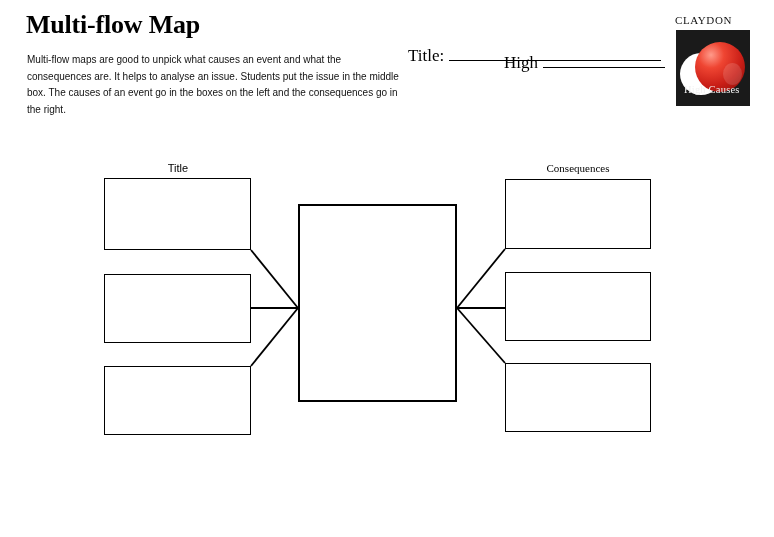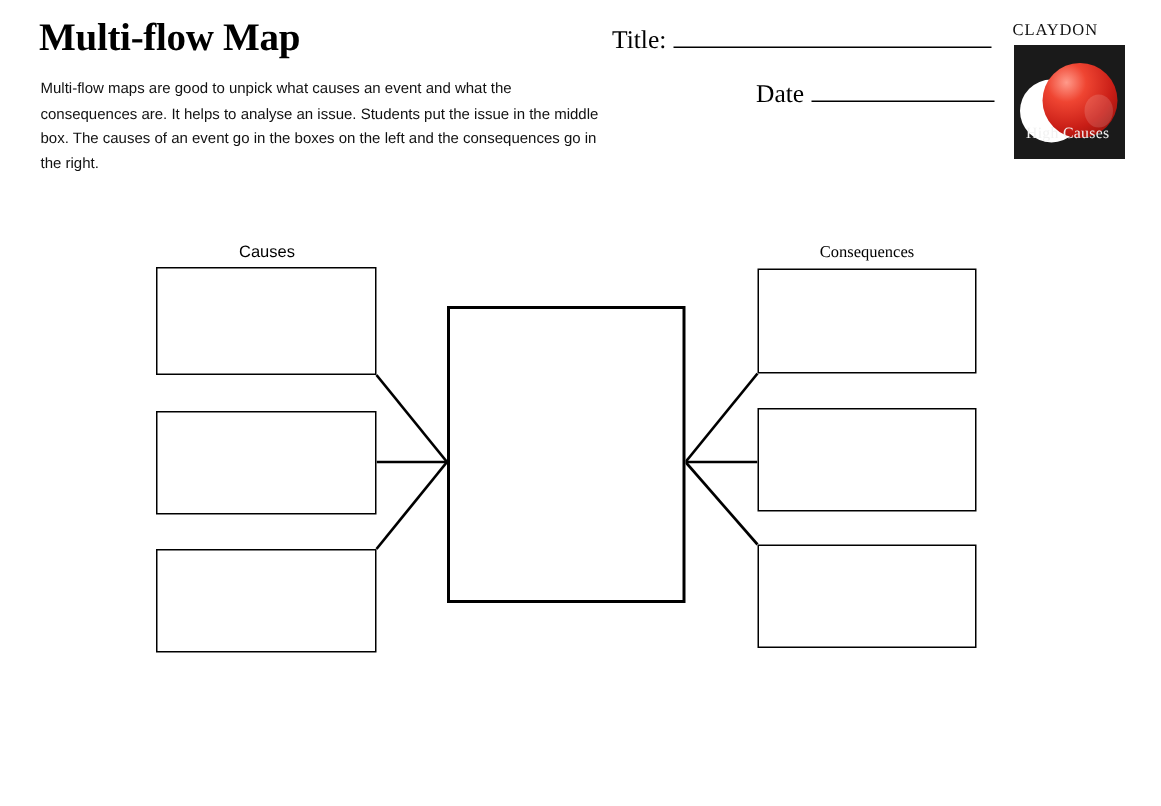--- a/index.html
+++ b/index.html
@@ -40,21 +40,21 @@
     color: #111;
   }
 
   
   .field-row {
     position: absolute;
     font-family: "Liberation Serif", serif;
     font-size: 17px;
     white-space: nowrap;
   }
-  #title-field { left: 408px; top: 17px; }
+  #title-field { left: 408px; top: 46px; }
   #date-field  { left: 504px; top: 53px; }
   .field-label {
     display: inline-block;
     vertical-align: baseline;
   }
   .field-rule {
     display: inline-block;
     vertical-align: baseline;
     border-bottom: 1.6px solid #000;
     height: 14px;
@@ -181,35 +181,35 @@
 <div id="page">
 
   <div id="page-title">Multi-flow Map</div>
   <div id="intro-text">Multi-flow maps are good to unpick what causes an event and what the consequences are. It helps to analyse an issue. Students put the issue in the middle box. The causes of an event go in the boxes on the left and the consequences go in the right.</div>
 
   <div id="title-field" class="field-row">
     <span class="field-label">Title:</span><span id="title-rule" class="field-rule"></span>
   </div>
 
   <div id="date-field" class="field-row">
-    <span class="field-label">Date</span><span id="date-rule" class="field-rule"></span>
+    <span class="field-label">High</span><span id="date-rule" class="field-rule"></span>
   </div>
 
   <div id="logo">
     <div id="logo-top-text">CLAYDON</div>
     <div id="logo-plate">
       <div id="logo-crescent"></div>
       <div id="logo-globe"></div>
       <div id="logo-bottom-text">High Causes</div>
     </div>
   </div>
 
   <div id="diagram">
 
-    <div id="label-causes" class="col-label">Causes</div>
+    <div id="label-causes" class="col-label">Title</div>
     <div id="label-consequences" class="col-label">Consequences</div>
 
     <svg id="connectors" viewBox="0 0 774 537" xmlns="http://www.w3.org/2000/svg">
 
       <line x1="251" y1="250" x2="298" y2="308" stroke="#000" stroke-width="1.8"></line>
       <line x1="251" y1="308" x2="298" y2="308" stroke="#000" stroke-width="1.8"></line>
       <line x1="251" y1="366" x2="298" y2="308" stroke="#000" stroke-width="1.8"></line>
 
       <line x1="457" y1="308" x2="505" y2="249" stroke="#000" stroke-width="1.8"></line>
       <line x1="457" y1="308" x2="505" y2="308" stroke="#000" stroke-width="1.8"></line>

